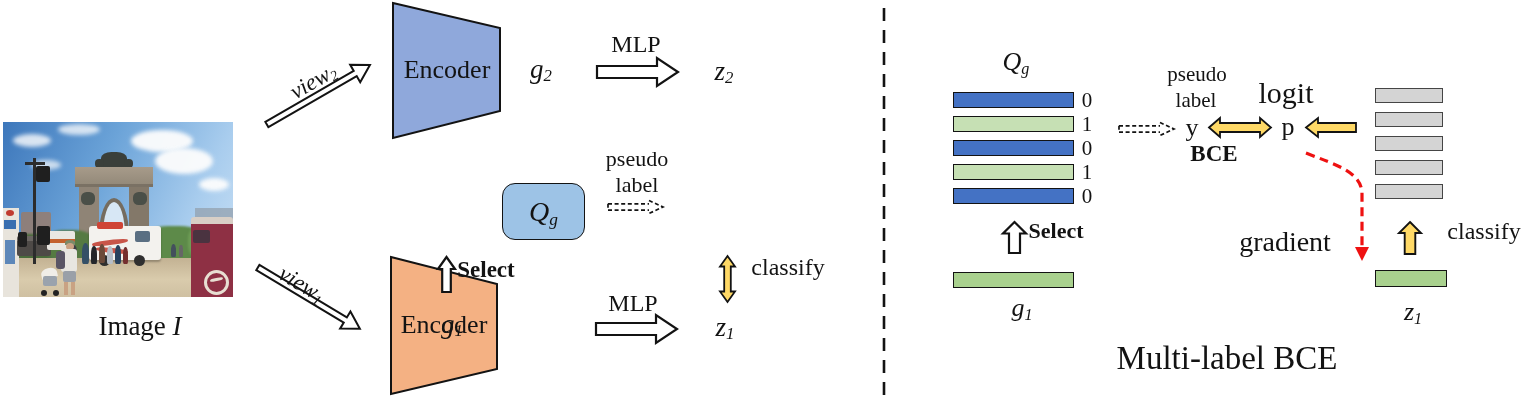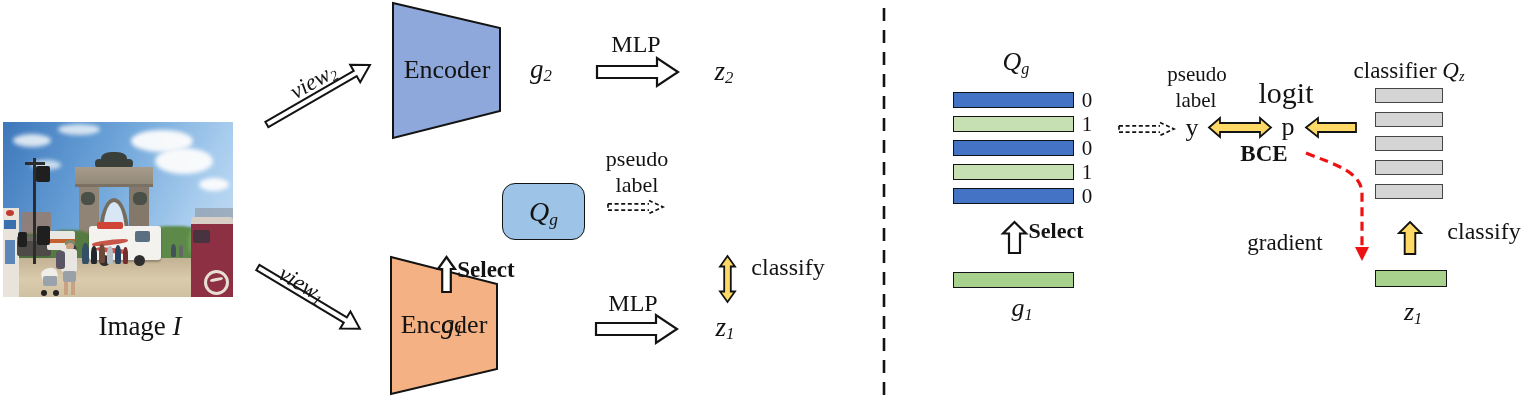--- a/index.html
+++ b/index.html
@@ -223,47 +223,45 @@
     <path d="M1,4.8 H42 M1,11.2 H42 M1,4.8 V11.2" fill="none" stroke="#131313" stroke-width="1.7" stroke-dasharray="4,2.6"></path>
     <path d="M42,1.5 L56,8 L42,14.5" fill="none" stroke="#131313" stroke-width="1.7" stroke-dasharray="4,2.6"></path>
   </svg>
   <div class="t" style="left:1197px;top:74px;font-size:21px;">pseudo</div>
   <div class="t" style="left:1196px;top:100px;font-size:21px;">label</div>
   <div class="t" style="left:1192px;top:128px;font-size:26px;">y</div>
 
   <svg class="abs" style="left:1208px;top:117px;" width="64" height="21">
     <polygon points="1,10.5 12,1 12,6 52,6 52,1 63,10.5 52,20 52,15 12,15 12,20" stroke="#131313" stroke-width="1.8" style="fill: rgb(255, 217, 102);"></polygon>
   </svg>
-  <div class="t b" style="left:1264px;top:153px;font-size:23px;">BCE</div>
+  <div class="t b" style="left:1214px;top:153px;font-size:23px;">BCE</div>
 
   <div class="t" style="left:1286px;top:93px;font-size:30px;">logit</div>
   <div class="t" style="left:1288px;top:127px;font-size:26px;">p</div>
   <svg class="abs" style="left:1305px;top:117px;" width="52" height="21">
     <polygon points="1,10.5 13,1 13,6 51,6 51,15 13,15 13,20" stroke="#131313" stroke-width="1.8" style="fill: rgb(255, 217, 102);"></polygon>
   </svg>
 
-  <div class="t" style="left:1409px;top:70px;font-size:23px;">
-    <span>classifier </span><span class="it"><span>Q</span><sub>z</sub></span>
-  </div>
   <div class="gbar" style="left: 1375px; top: 88px; width: 68px; height: 15px; background: rgb(212, 212, 212);"></div>
   <div class="gbar" style="left: 1375px; top: 112px; width: 68px; height: 15px; background: rgb(212, 212, 212);"></div>
   <div class="gbar" style="left: 1375px; top: 136px; width: 68px; height: 15px; background: rgb(212, 212, 212);"></div>
   <div class="gbar" style="left: 1375px; top: 160px; width: 68px; height: 15px; background: rgb(212, 212, 212);"></div>
   <div class="gbar" style="left: 1375px; top: 184px; width: 68px; height: 15px; background: rgb(212, 212, 212);"></div>
 
   <svg class="abs" style="left:1298px;top:146px;" width="80" height="125">
     <path d="M8,7 C38,19 64,26 64,48 L64,103" fill="none" stroke-width="3.2" stroke-dasharray="9,5.5" style="stroke: rgb(238, 17, 17);"></path>
     <polygon points="57,101 71,101 64,115" style="fill: rgb(238, 17, 17);"></polygon>
   </svg>
-  <div class="t" style="left:1285px;top:242px;font-size:23px;">gradient</div>
+  <div class="t" style="left:1285px;top:242px;font-size:28px;">gradient</div>
 
   <svg class="abs" style="left:1398px;top:221px;" width="24" height="34">
     <polygon points="12,1 23,12 17.3,12 17.3,33 6.7,33 6.7,12 1,12" stroke="#131313" stroke-width="1.9" style="fill: rgb(255, 217, 102);"></polygon>
   </svg>
   <div class="t" style="left:1484px;top:231px;font-size:24px;">classify</div>
 
   <div class="bar" style="left: 1375px; top: 270px; width: 72px; height: 17px; background: rgb(169, 209, 142);"></div>
   <div class="t it" style="left:1413px;top:312px;font-size:26px;">
     <span>z</span><sub>1</sub>
   </div>
 
+  <div class="t" style="left:1227px;top:358px;font-size:33px;">Multi-label BCE</div>
 
 </div>
 
 </body></html>

